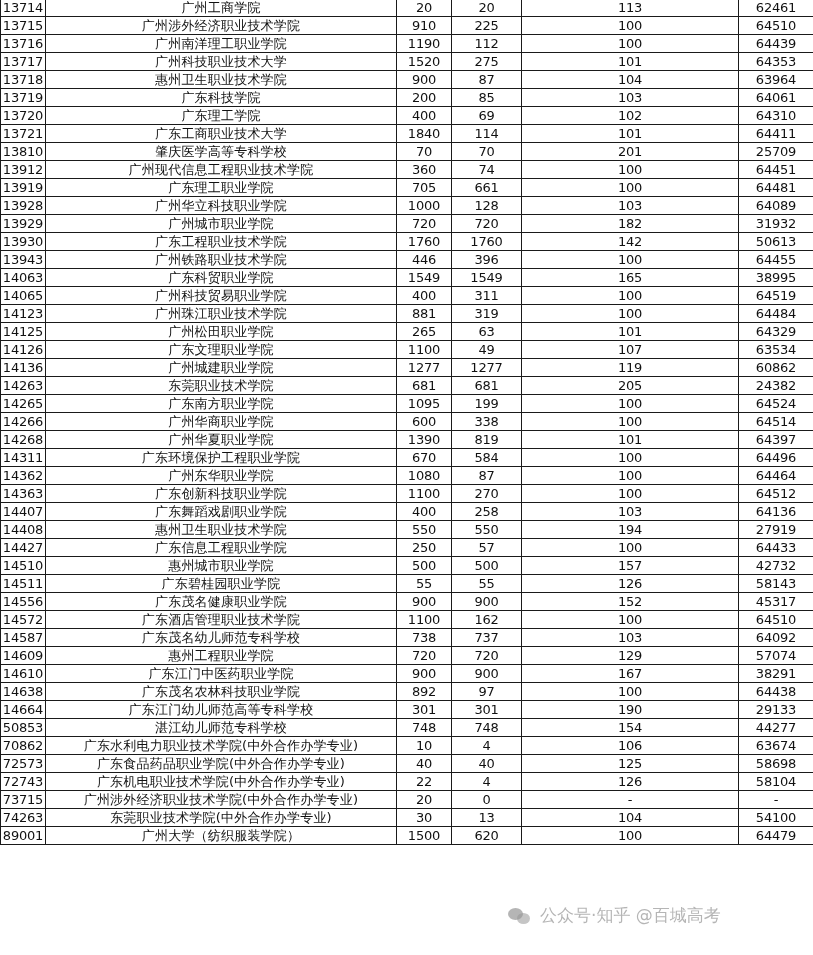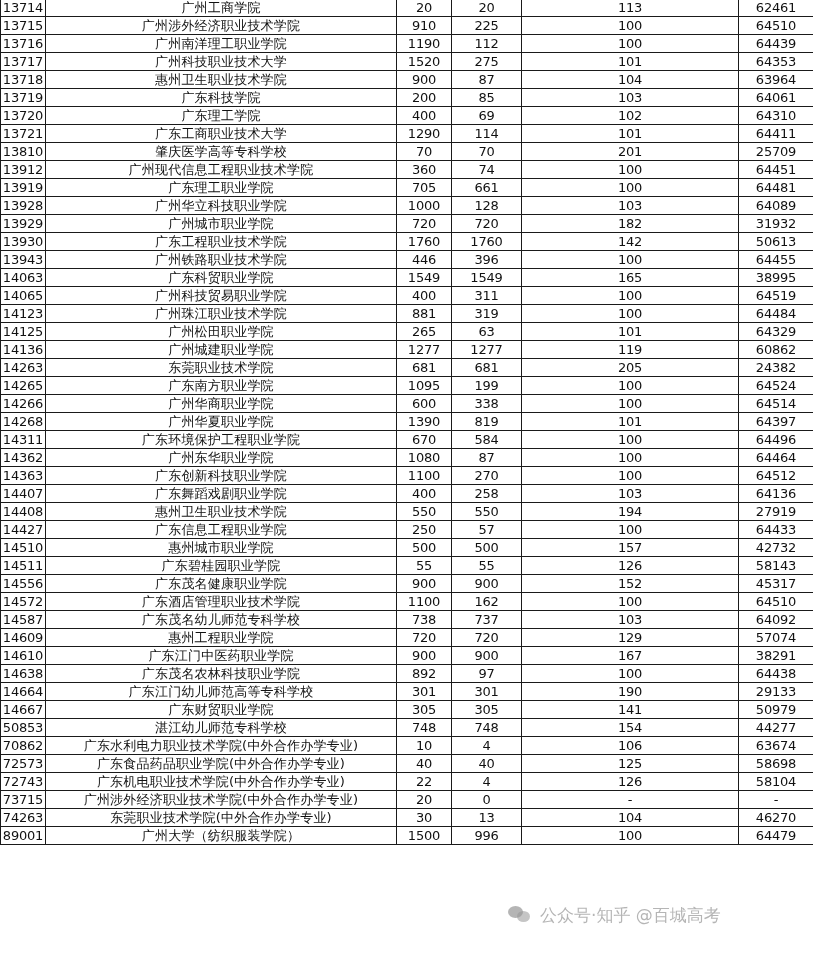--- a/index.html
+++ b/index.html
@@ -20,21 +20,21 @@
     line-height: 17px;
     text-align: center;
     white-space: nowrap;
     overflow: hidden;
   }
   td.num { font-family: "DejaVu Sans", sans-serif; font-size: 13px; letter-spacing: -0.2px; }
   td.name { font-size: 13px; letter-spacing: 0.2px; }
   .watermark {
     position: absolute;
     left: 508px; top: 904px;
-    display: flex; gap: 8px;
+    display: flex; align-items: center; gap: 8px;
     color: rgba(120,120,120,0.55);
     font-family: "DejaVu Sans", sans-serif;
     font-size: 17px;
     pointer-events: none;
   }
   .wm-icon { width: 24px; height: 20px; position: relative; }
   .wm-icon .b1 { position:absolute; left:0; top:2px; width:15px; height:12px; border-radius:50%; background: rgba(120,120,120,0.55); }
   .wm-icon .b2 { position:absolute; left:9px; top:7px; width:13px; height:11px; border-radius:50%; background: rgba(150,150,150,0.55); }
 </style>
 </head>
@@ -102,21 +102,21 @@
         <td class="num">13720</td>
         <td class="name">广东理工学院</td>
         <td class="num">400</td>
         <td class="num">69</td>
         <td class="num">102</td>
         <td class="num">64310</td>
       </tr>
       <tr>
         <td class="num">13721</td>
         <td class="name">广东工商职业技术大学</td>
-        <td class="num">1290</td>
+        <td class="num">1840</td>
         <td class="num">114</td>
         <td class="num">101</td>
         <td class="num">64411</td>
       </tr>
       <tr>
         <td class="num">13810</td>
         <td class="name">肇庆医学高等专科学校</td>
         <td class="num">70</td>
         <td class="num">70</td>
         <td class="num">201</td>
@@ -196,20 +196,28 @@
       </tr>
       <tr>
         <td class="num">14125</td>
         <td class="name">广州松田职业学院</td>
         <td class="num">265</td>
         <td class="num">63</td>
         <td class="num">101</td>
         <td class="num">64329</td>
       </tr>
       <tr>
+        <td class="num">14126</td>
+        <td class="name">广东文理职业学院</td>
+        <td class="num">1100</td>
+        <td class="num">49</td>
+        <td class="num">107</td>
+        <td class="num">63534</td>
+      </tr>
+      <tr>
         <td class="num">14136</td>
         <td class="name">广州城建职业学院</td>
         <td class="num">1277</td>
         <td class="num">1277</td>
         <td class="num">119</td>
         <td class="num">60862</td>
       </tr>
       <tr>
         <td class="num">14263</td>
         <td class="name">东莞职业技术学院</td>
@@ -356,28 +364,20 @@
       </tr>
       <tr>
         <td class="num">14664</td>
         <td class="name">广东江门幼儿师范高等专科学校</td>
         <td class="num">301</td>
         <td class="num">301</td>
         <td class="num">190</td>
         <td class="num">29133</td>
       </tr>
       <tr>
-        <td class="num">14667</td>
-        <td class="name">广东财贸职业学院</td>
-        <td class="num">305</td>
-        <td class="num">305</td>
-        <td class="num">141</td>
-        <td class="num">50979</td>
-      </tr>
-      <tr>
         <td class="num">50853</td>
         <td class="name">湛江幼儿师范专科学校</td>
         <td class="num">748</td>
         <td class="num">748</td>
         <td class="num">154</td>
         <td class="num">44277</td>
       </tr>
       <tr>
         <td class="num">70862</td>
         <td class="name">广东水利电力职业技术学院(中外合作办学专业)</td>
@@ -409,27 +409,27 @@
         <td class="num">0</td>
         <td class="num">-</td>
         <td class="num">-</td>
       </tr>
       <tr>
         <td class="num">74263</td>
         <td class="name">东莞职业技术学院(中外合作办学专业)</td>
         <td class="num">30</td>
         <td class="num">13</td>
         <td class="num">104</td>
-        <td class="num">46270</td>
+        <td class="num">54100</td>
       </tr>
       <tr>
         <td class="num">89001</td>
         <td class="name">广州大学（纺织服装学院）</td>
         <td class="num">1500</td>
-        <td class="num">996</td>
+        <td class="num">620</td>
         <td class="num">100</td>
         <td class="num">64479</td>
       </tr>
     </tbody>
 </table>
 
 <div class="watermark">
   <span class="wm-icon">
       <span class="b1"></span>
       <span class="b2"></span>

